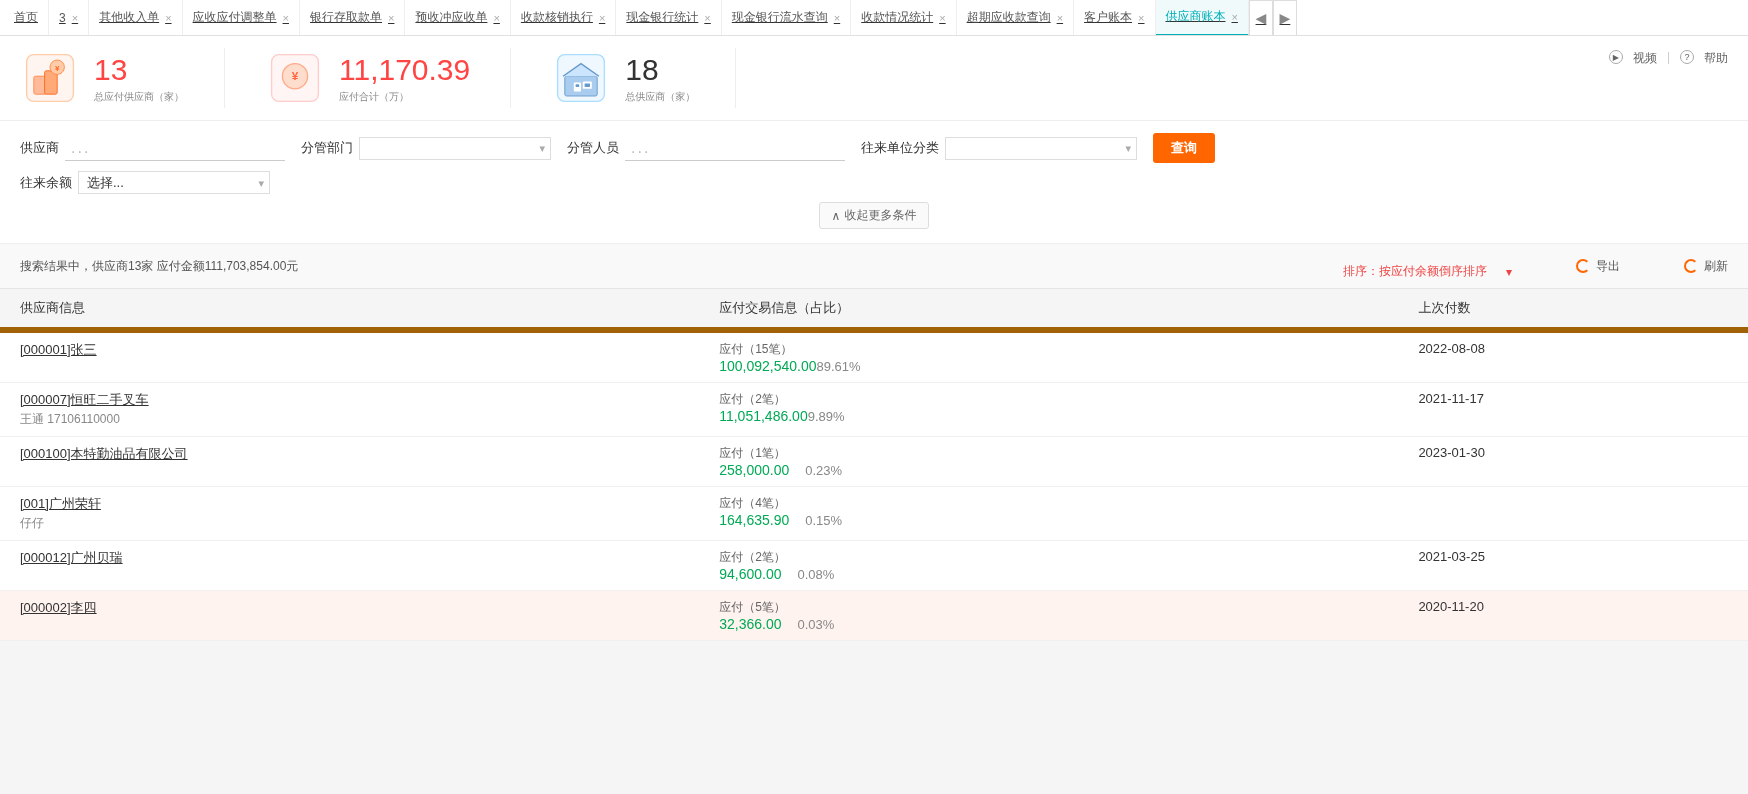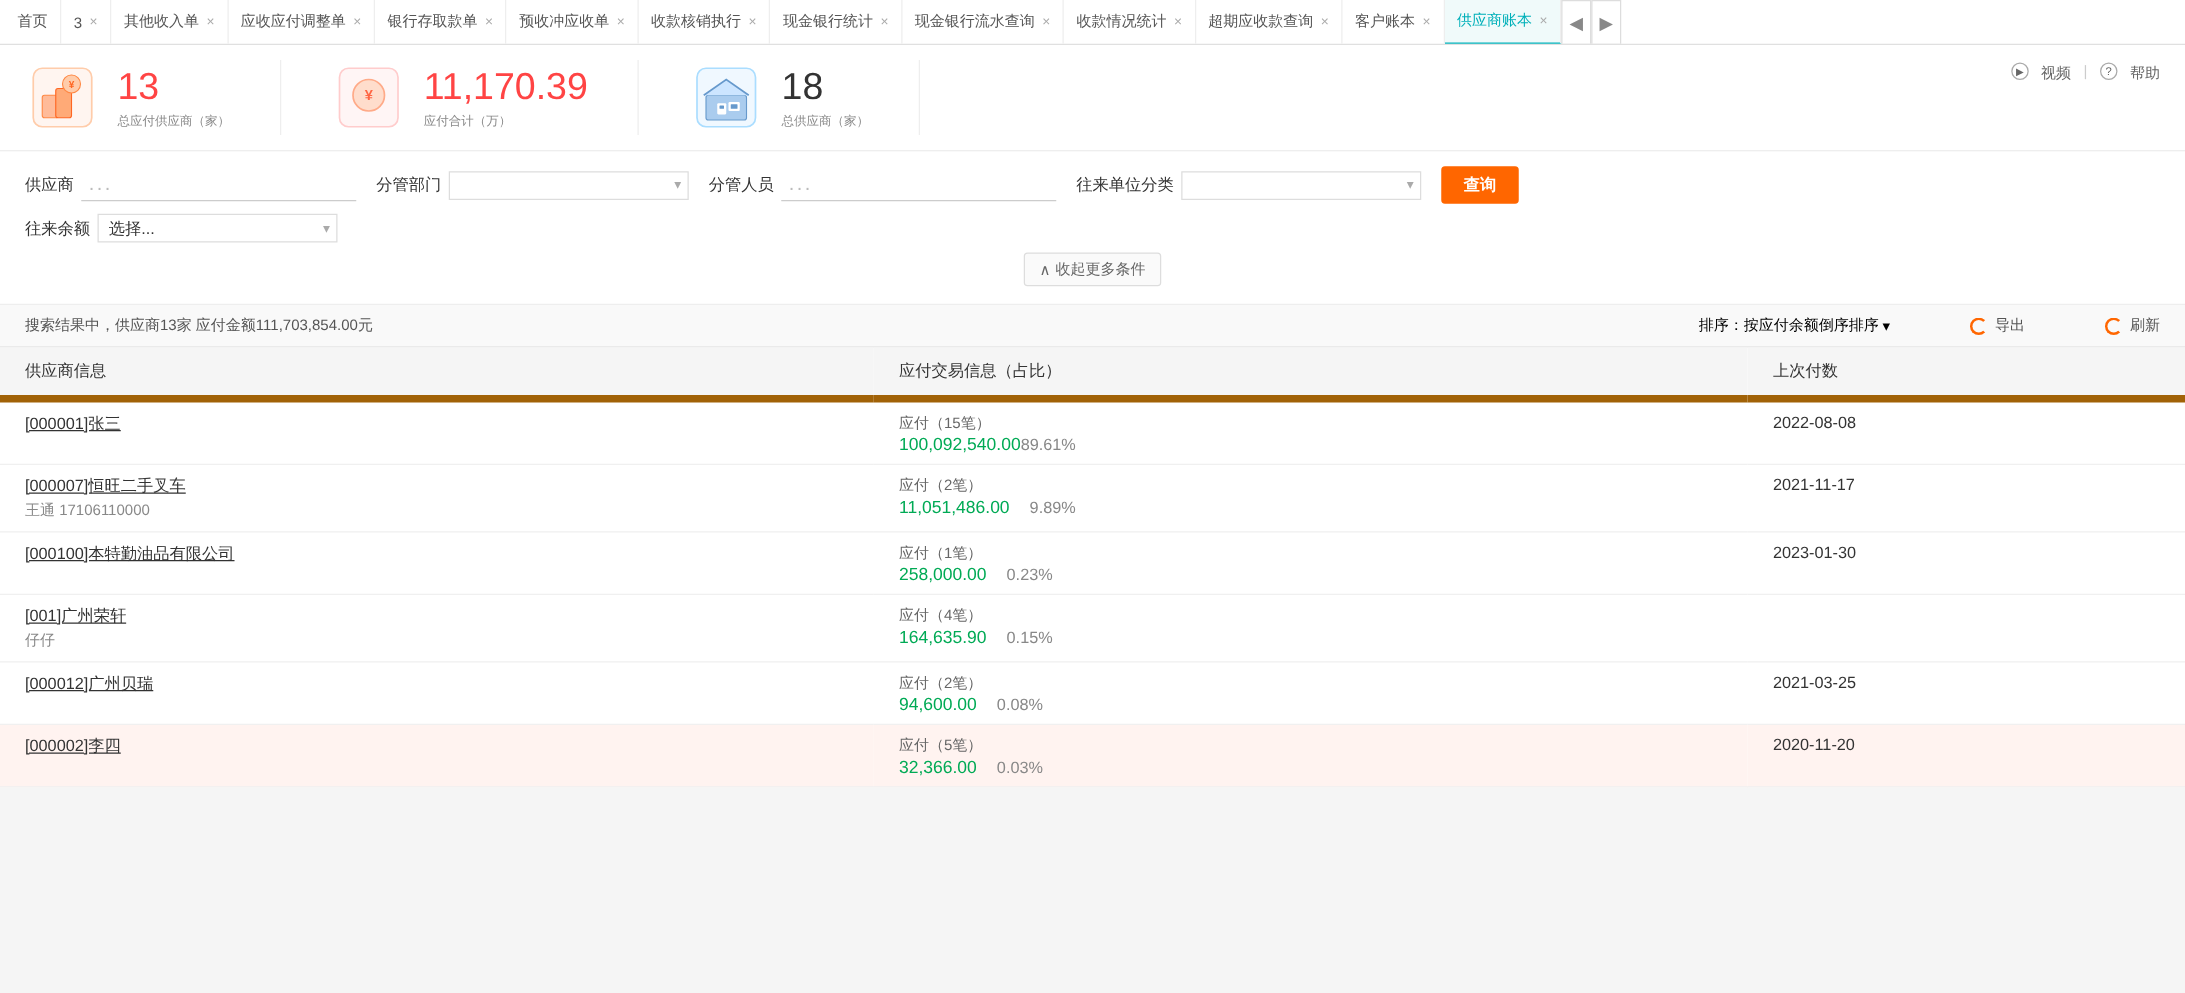--- a/index.html
+++ b/index.html
@@ -1,21 +1,21 @@
 <!DOCTYPE html>
 <html><head>
   <meta charset="utf-8">
   <style>
     * { margin: 0; padding: 0; box-sizing: border-box; }
     body { font-family: 'Microsoft YaHei', Arial, sans-serif; font-size: 13px; background: #f5f5f5; color: #333; width: 1748px; overflow-x: hidden; }
 
     
     .top-nav {
       display: flex; align-items: center; background: #fff; border-bottom: 1px solid #e0e0e0;
-      height: 36px; padding: 4px 4px; overflow: hidden;
+      height: 36px; padding: 4px 4px; overflow: hidden; text-decoration: underline;
     }
     .nav-tab {
       display: flex; align-items: center; padding: 0 10px; height: 36px; white-space: nowrap;
       font-size: 12px; color: #555; cursor: pointer; border-right: 1px solid #eee;
       flex-shrink: 0;
     }
     .nav-tab.active { color: #00b0b9; border-bottom: 2px solid #00b0b9; background: #f0fafa; }
     .nav-tab .close-btn { margin-left: 6px; color: #aaa; font-size: 11px; cursor: pointer; }
     .nav-arrow { width: 24px; height: 36px; display: flex; align-items: center; justify-content: center; cursor: pointer; color: #888; font-size: 14px; flex-shrink: 0; border: 1px solid #ddd; }
 
@@ -64,21 +64,21 @@
       border-radius: 3px; margin: 6px auto; width: fit-content;
     }
 
     
     .results-bar {
       display: flex; align-items: center; justify-content: space-between;
       background: #f9f9f9; padding: 8px 20px; border-bottom: 1px solid #e5e5e5;
       font-size: 12px; color: #555;
     }
     .results-bar .right-actions { display: flex; align-items: center; gap: 16px; }
-    .sort-btn { color: #000000; cursor: pointer; display: flex; align-items: center; gap: 3px; }
+    .sort-btn { color: #ef4444; cursor: pointer; display: flex; align-items: center; gap: 19px; margin-top: 11px; }
     .action-btn { color: #555; cursor: pointer; display: flex; align-items: center; gap: 3px; margin-left: 48px; }
 
     
     .data-table { width: 100%; background: #fff; border-collapse: collapse; }
     .data-table thead tr { background: #f5f5f5; }
     .data-table th { padding: 10px 20px; text-align: left; font-size: 13px; color: #333; font-weight: normal; border-bottom: 6px solid #a16207; }
     .data-table td { padding: 8px 20px; font-size: 13px; border-bottom: 1px solid #f0f0f0; vertical-align: top; }
     .data-table tr.highlighted { background: #fff3f0; }
     .supplier-link { color: #333; text-decoration: underline; cursor: pointer; }
     .supplier-sub { font-size: 12px; color: #888; margin-top: 2px; }
@@ -301,21 +301,21 @@
               <span class="amount-text">100,092,540.00</span>
               <span class="pct-text">89.61%</span>
             </div>
           </td>
           <td>2022-08-08</td>
         </tr>
         <tr>
           <td><a class="supplier-link">[000007]恒旺二手叉车</a><div class="supplier-sub">王通  17106110000</div></td>
           <td>
             <div class="tx-label">应付（2笔）</div>
-            <div style="display: flex; align-items: center; gap: 16px;">
+            <div style="display: flex; align-items: center; ">
               <span class="amount-text">11,051,486.00</span>
               <span class="pct-text">9.89%</span>
             </div>
           </td>
           <td>2021-11-17</td>
         </tr>
         <tr>
           <td><a class="supplier-link">[000100]本特勤油品有限公司</a></td>
           <td>
             <div class="tx-label">应付（1笔）</div>

